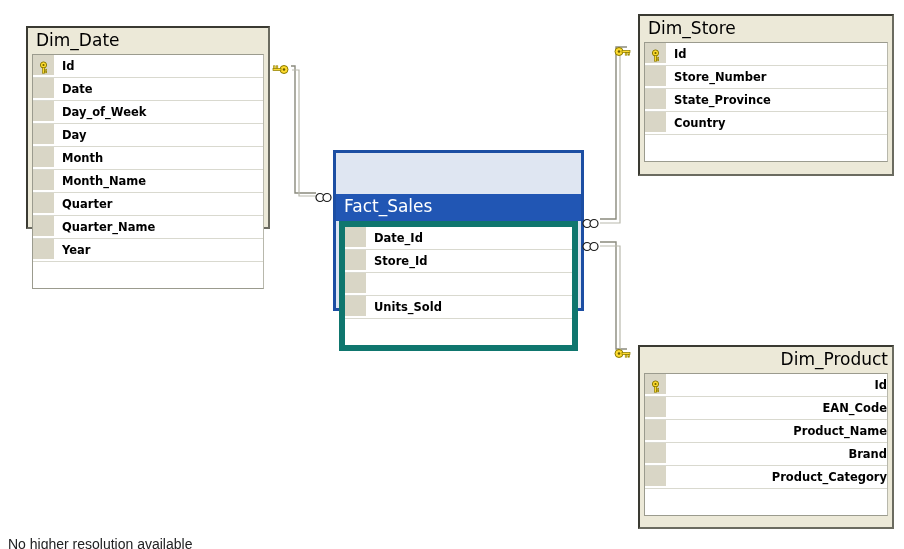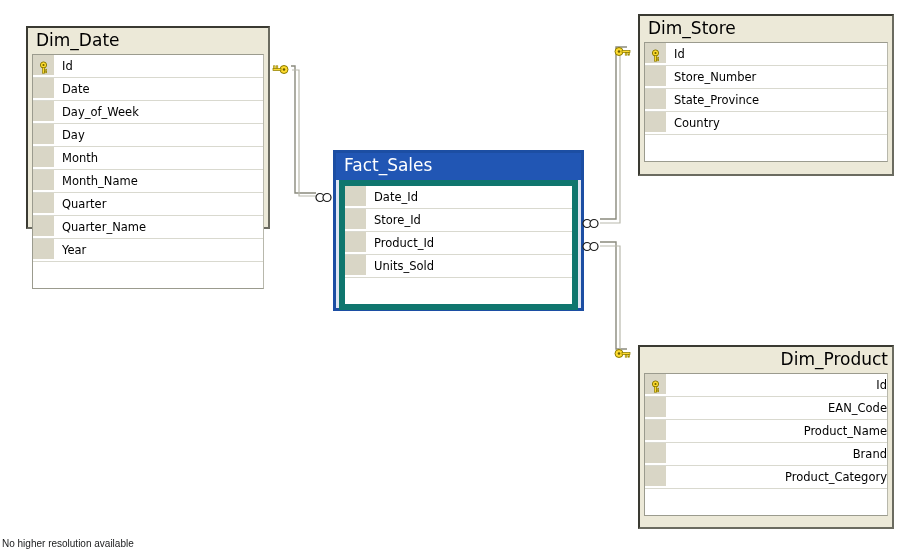--- a/index.html
+++ b/index.html
@@ -54,27 +54,29 @@
     color: #000000;
     padding: 3px 4px 4px 8px;
     letter-spacing: 0px;
     white-space: nowrap;
     background: transparent;
   }
   .entity.selected .entity-title {
     background: #2156b4;
     color: #ffffff;
     padding: 3px 4px 5px 8px;
+    margin-top: 41px;
   }
 
   .field-list {
     background: #6d28d9;
     border: 1px solid #9b9b8e;
     border-right-color: #b8b8ac;
     margin: 0 4px 4px 4px;
+    font-weight: bold;
   }
   .entity.selected .field-list {
     margin: 0 3px 3px 3px;
     border: 6px solid #0f766e;
   }
 
   .field-row {
     display: flex;
     align-items: stretch;
     height: 22px;
@@ -132,23 +134,23 @@
   .link-many {
     position: absolute;
     width: 20px;
     height: 11px;
     z-index: 8;
   }
 
   
   #caption {
     position: absolute;
-    left: 2px;
+    left: 8px;
     top: 538px;
-    font-size: 10px;
+    font-size: 14px;
     line-height: 12px;
     color: #202122;
     font-family: "Liberation Sans", sans-serif;
     white-space: nowrap;
     z-index: 20;
   }
 </style>
 </head>
 <body>
 
@@ -286,21 +288,20 @@
           <div class="field-row">
             <div class="field-gutter"></div>
             <div class="field-name">Date_Id</div>
           </div>
           <div class="field-row">
             <div class="field-gutter"></div>
             <div class="field-name">Store_Id</div>
           </div>
           <div class="field-row">
             <div class="field-gutter"></div>
-            <div class="field-name">Product_Id</div>
           </div>
           <div class="field-row">
             <div class="field-gutter"></div>
             <div class="field-name">Units_Sold</div>
           </div>
           <div class="field-row blank">
             <div class="field-gutter"></div>
             <div class="field-name"></div>
           </div>
         </div>

